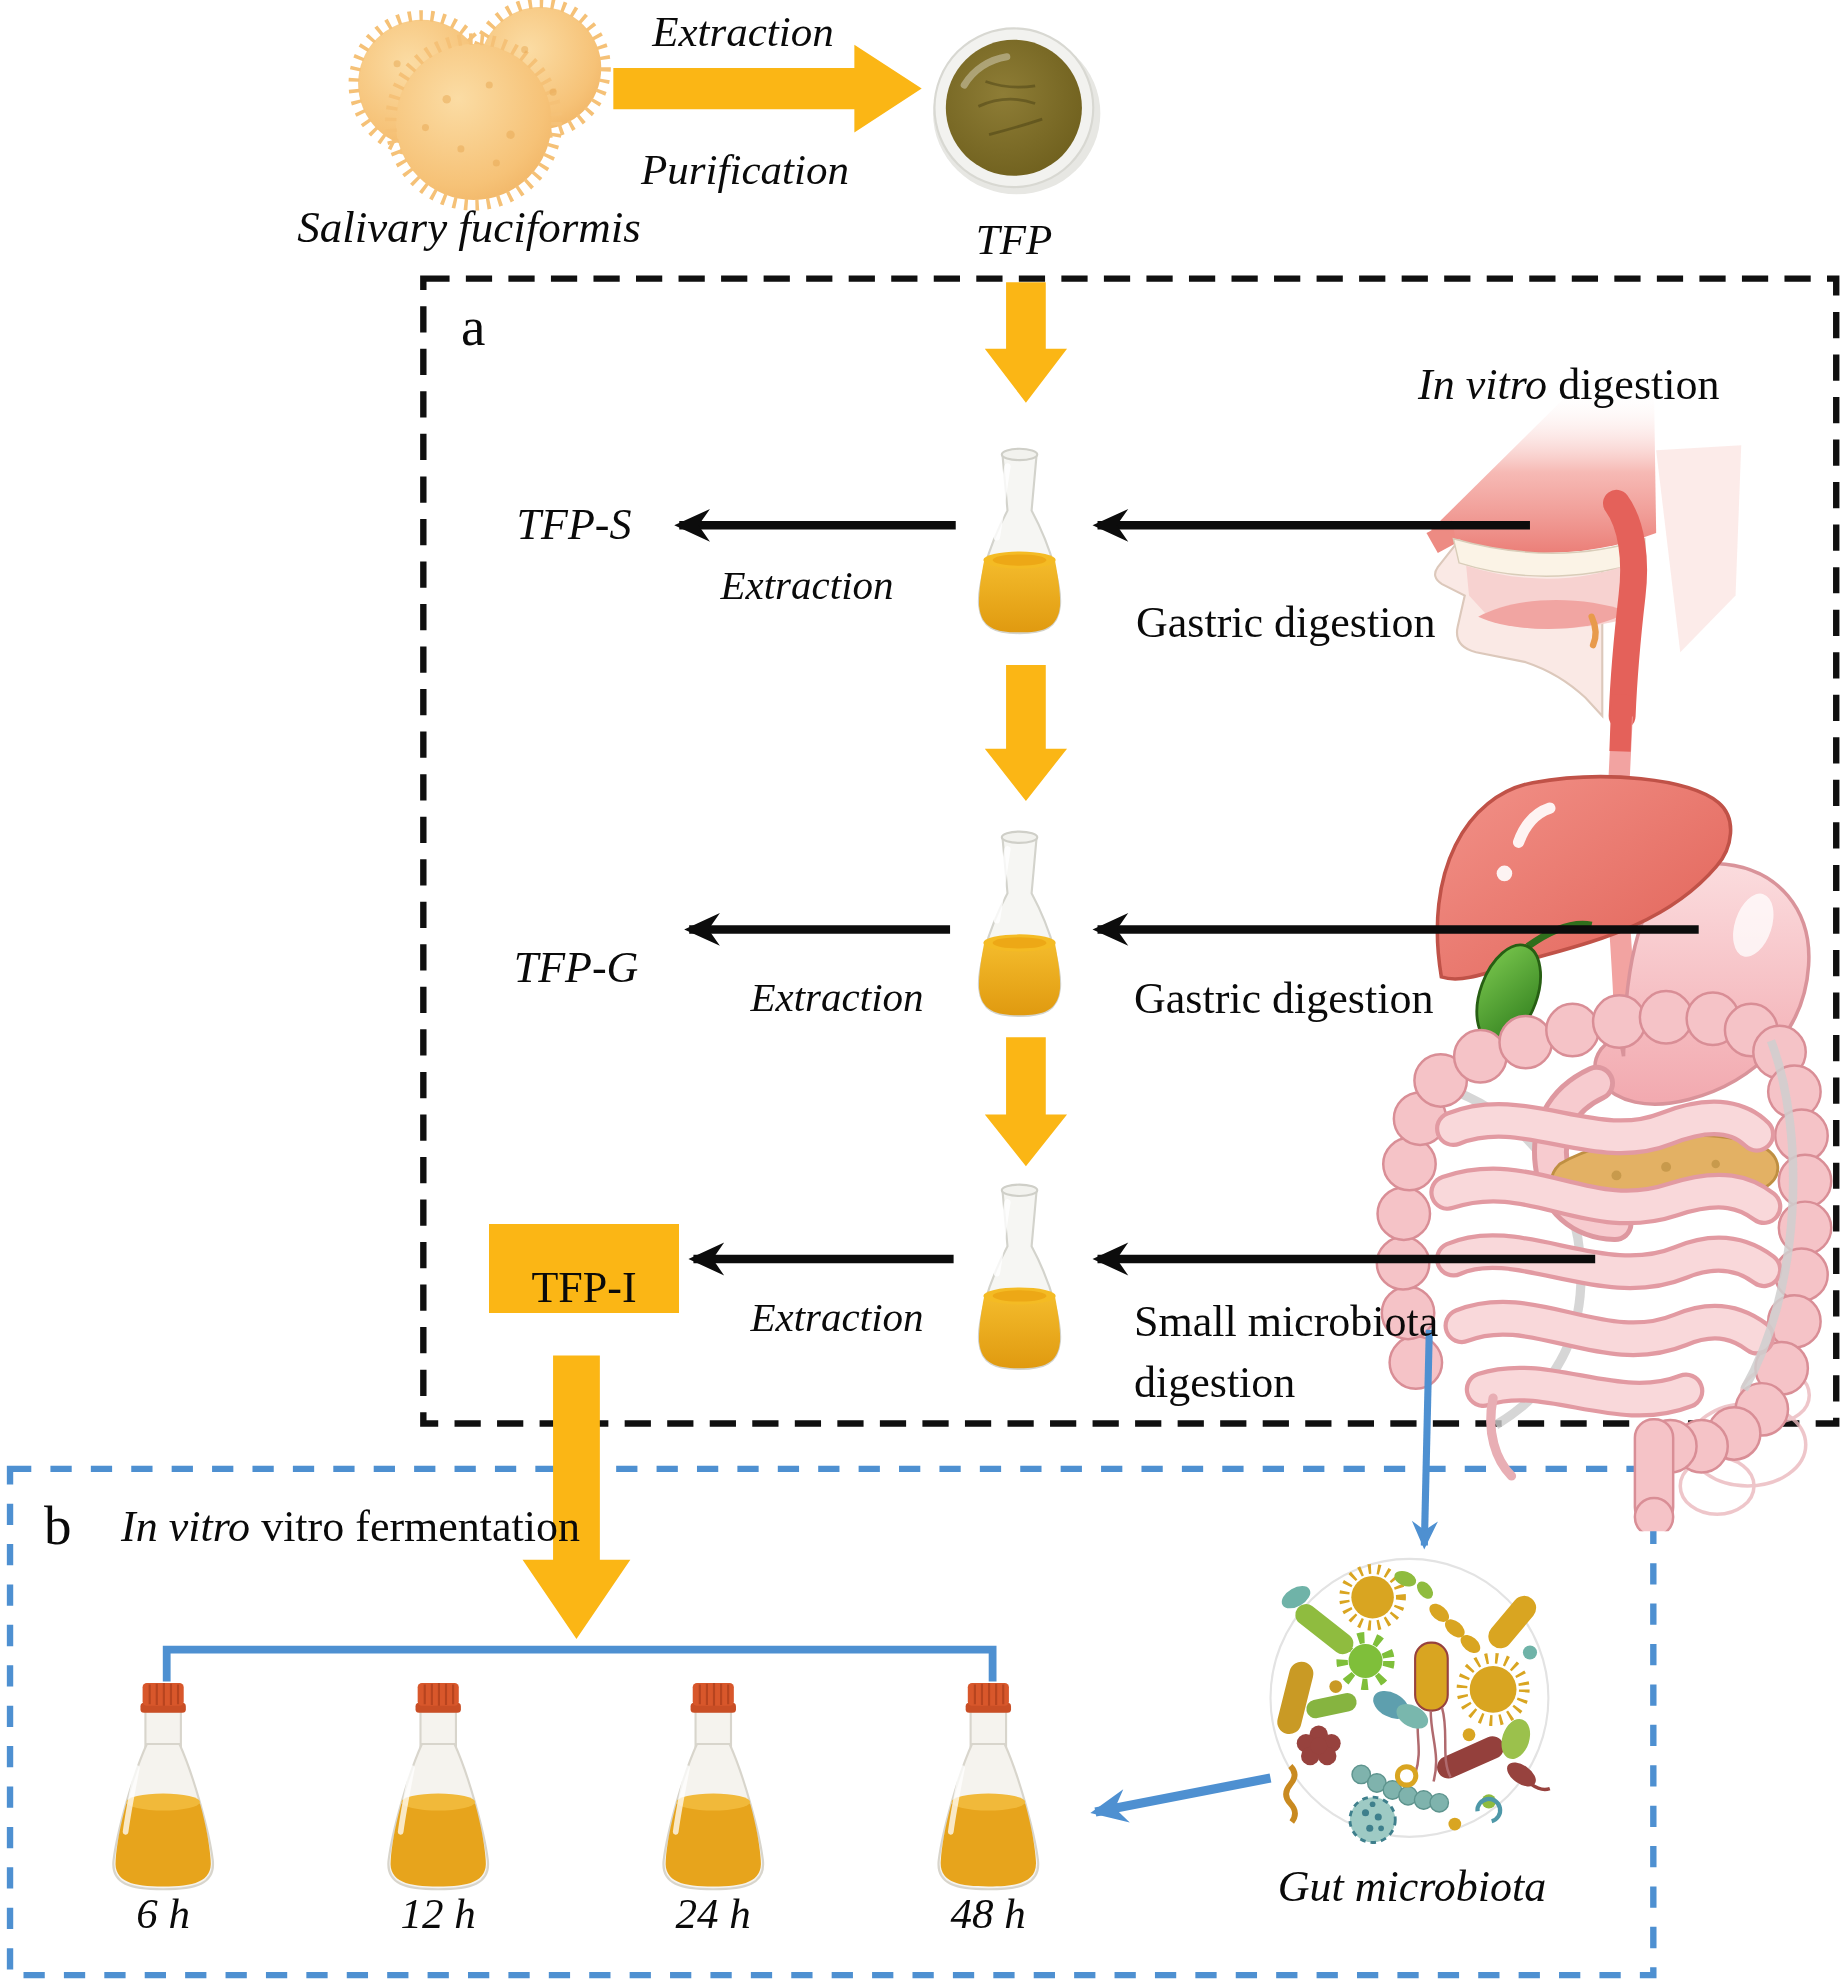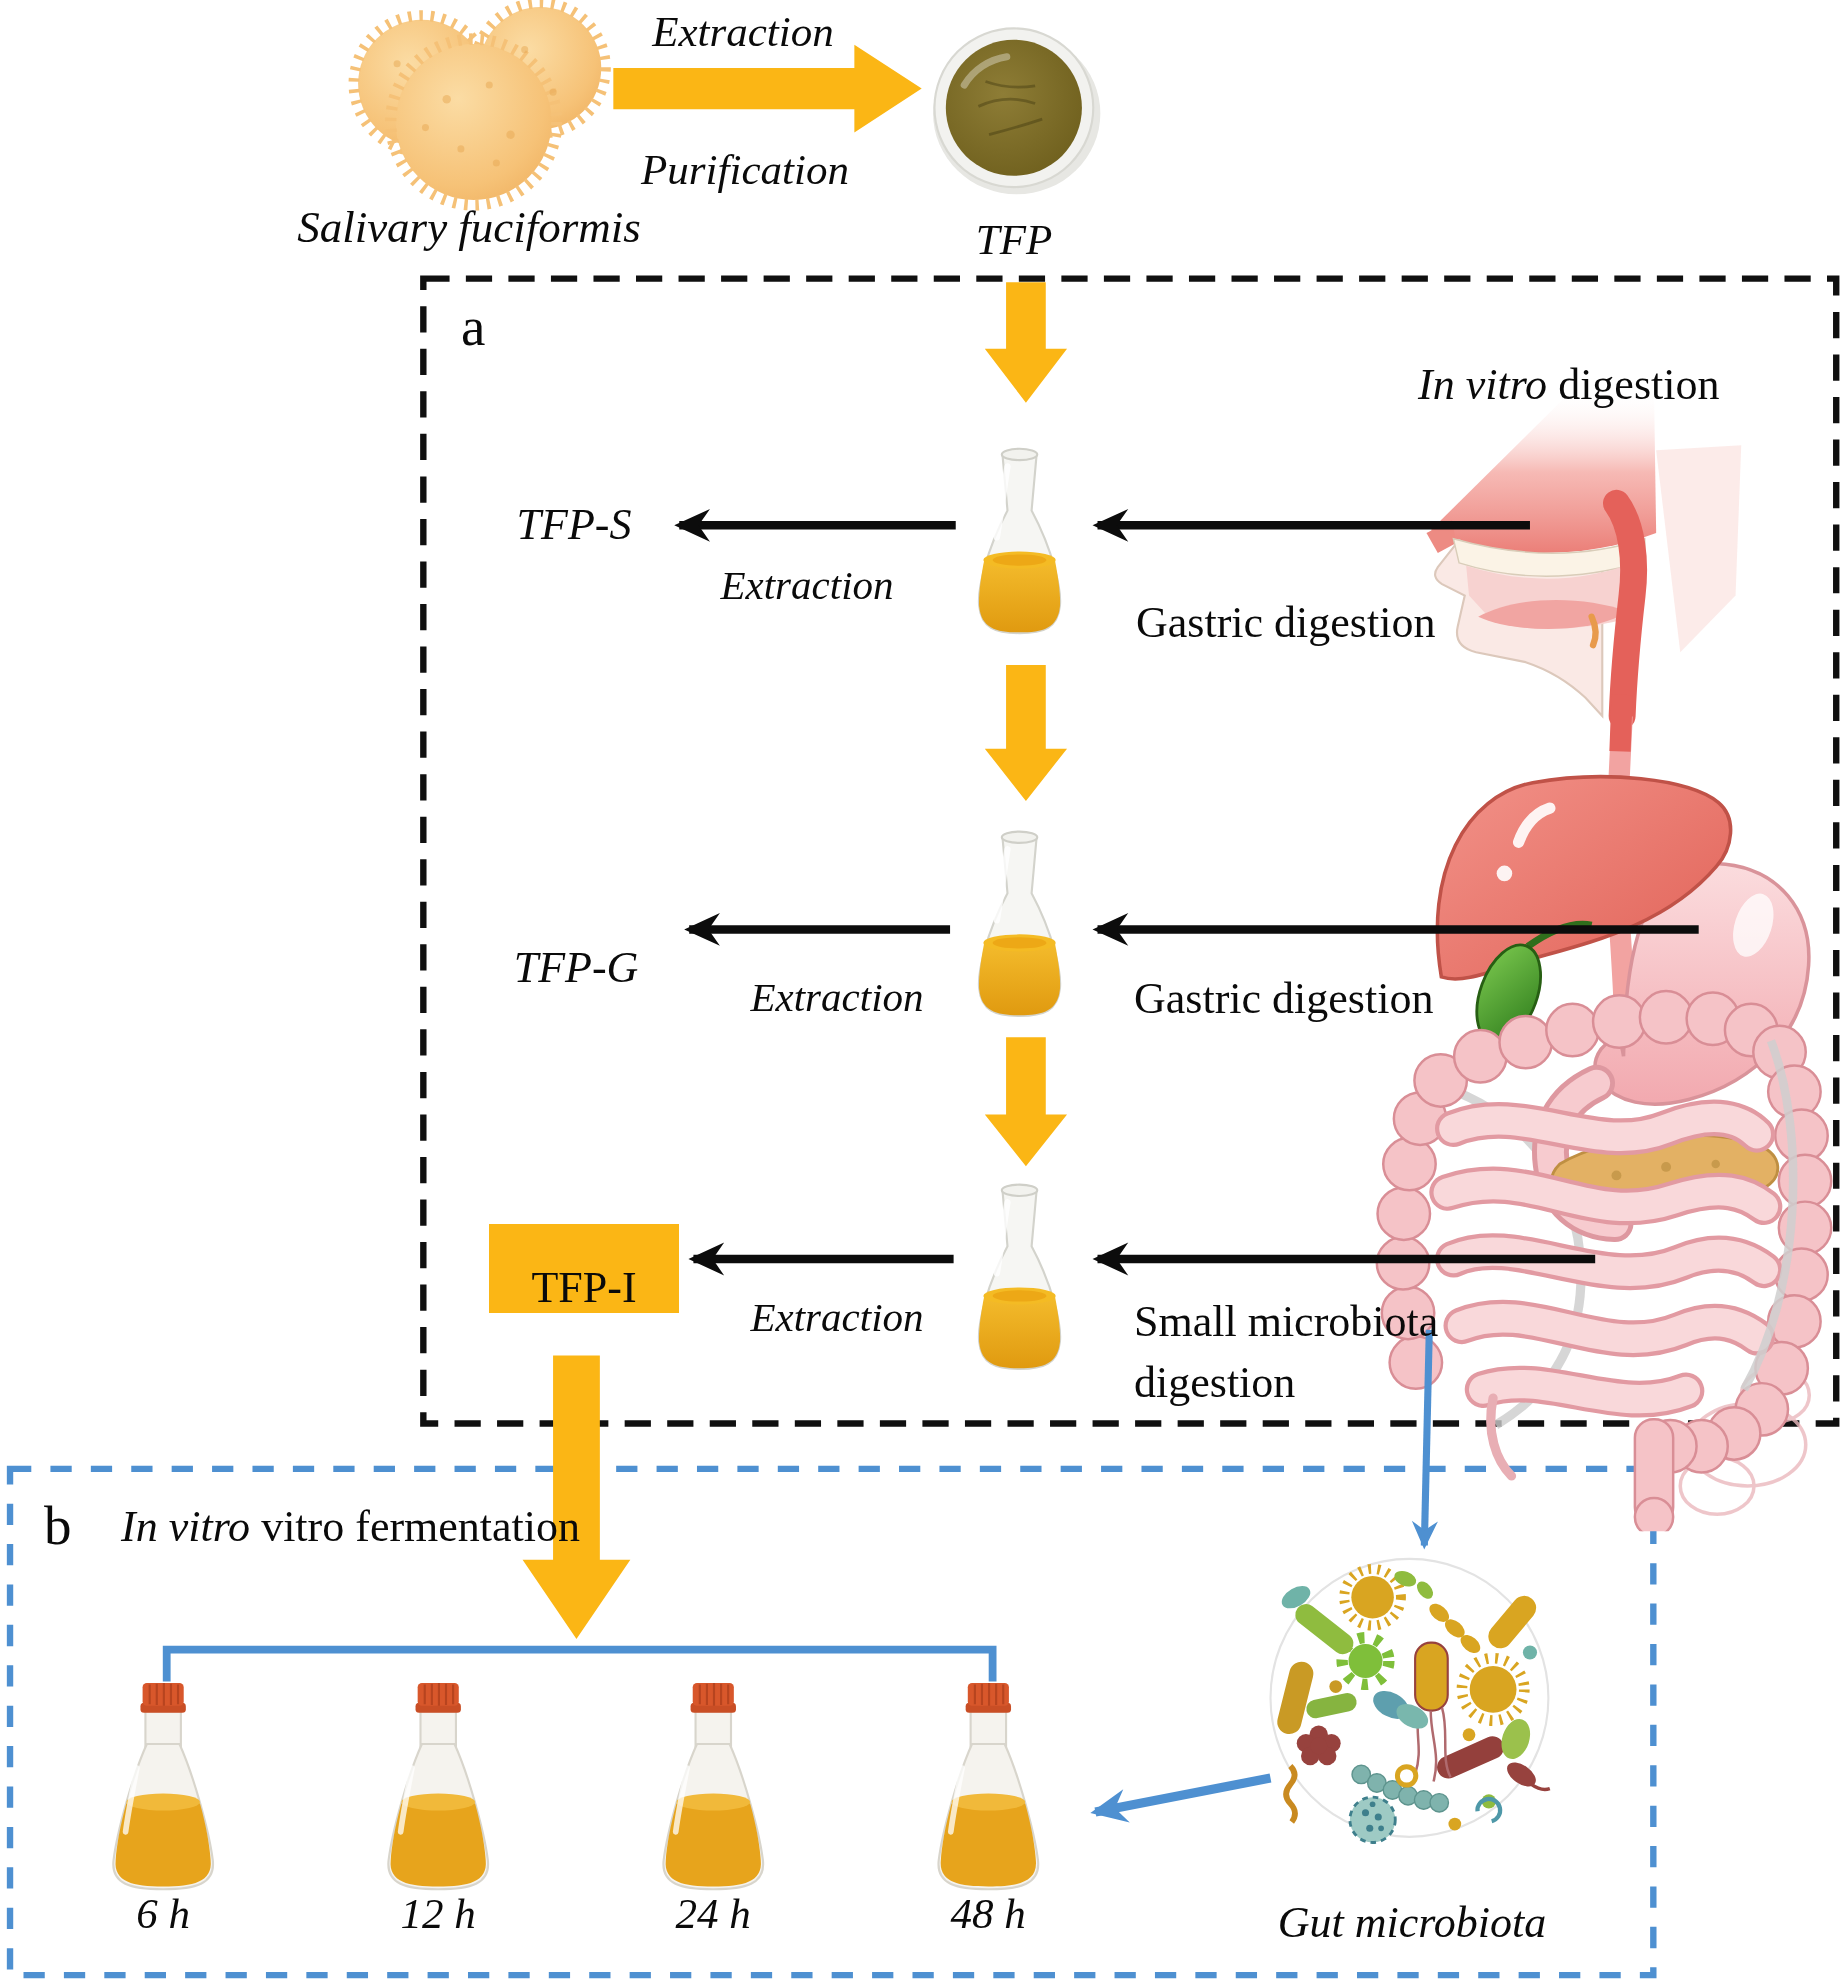--- a/index.html
+++ b/index.html
@@ -352,16 +352,16 @@
   </div>
 
   <div class="lbl f78" style="left:44px;top:1497px;">b</div>
   <div class="lbl f62" style="left:121px;top:1504px;"><span class="i">In vitro</span><span> vitro fermentation</span></div>
 
   <div class="lbl c f60" style="left:163px;top:1891px;">6 h</div>
   <div class="lbl c f60" style="left:438px;top:1891px;">12 h</div>
   <div class="lbl c f60" style="left:713px;top:1891px;">24 h</div>
   <div class="lbl c f60" style="left:988px;top:1891px;">48 h</div>
 
-  <div class="lbl c f62" style="left:1412px;top:1864px;margin-top:36px;">Gut microbiota</div>
+  <div class="lbl c f62" style="left:1412px;top:1864px;">Gut microbiota</div>
 
 </div>
 
 
 </body></html>

